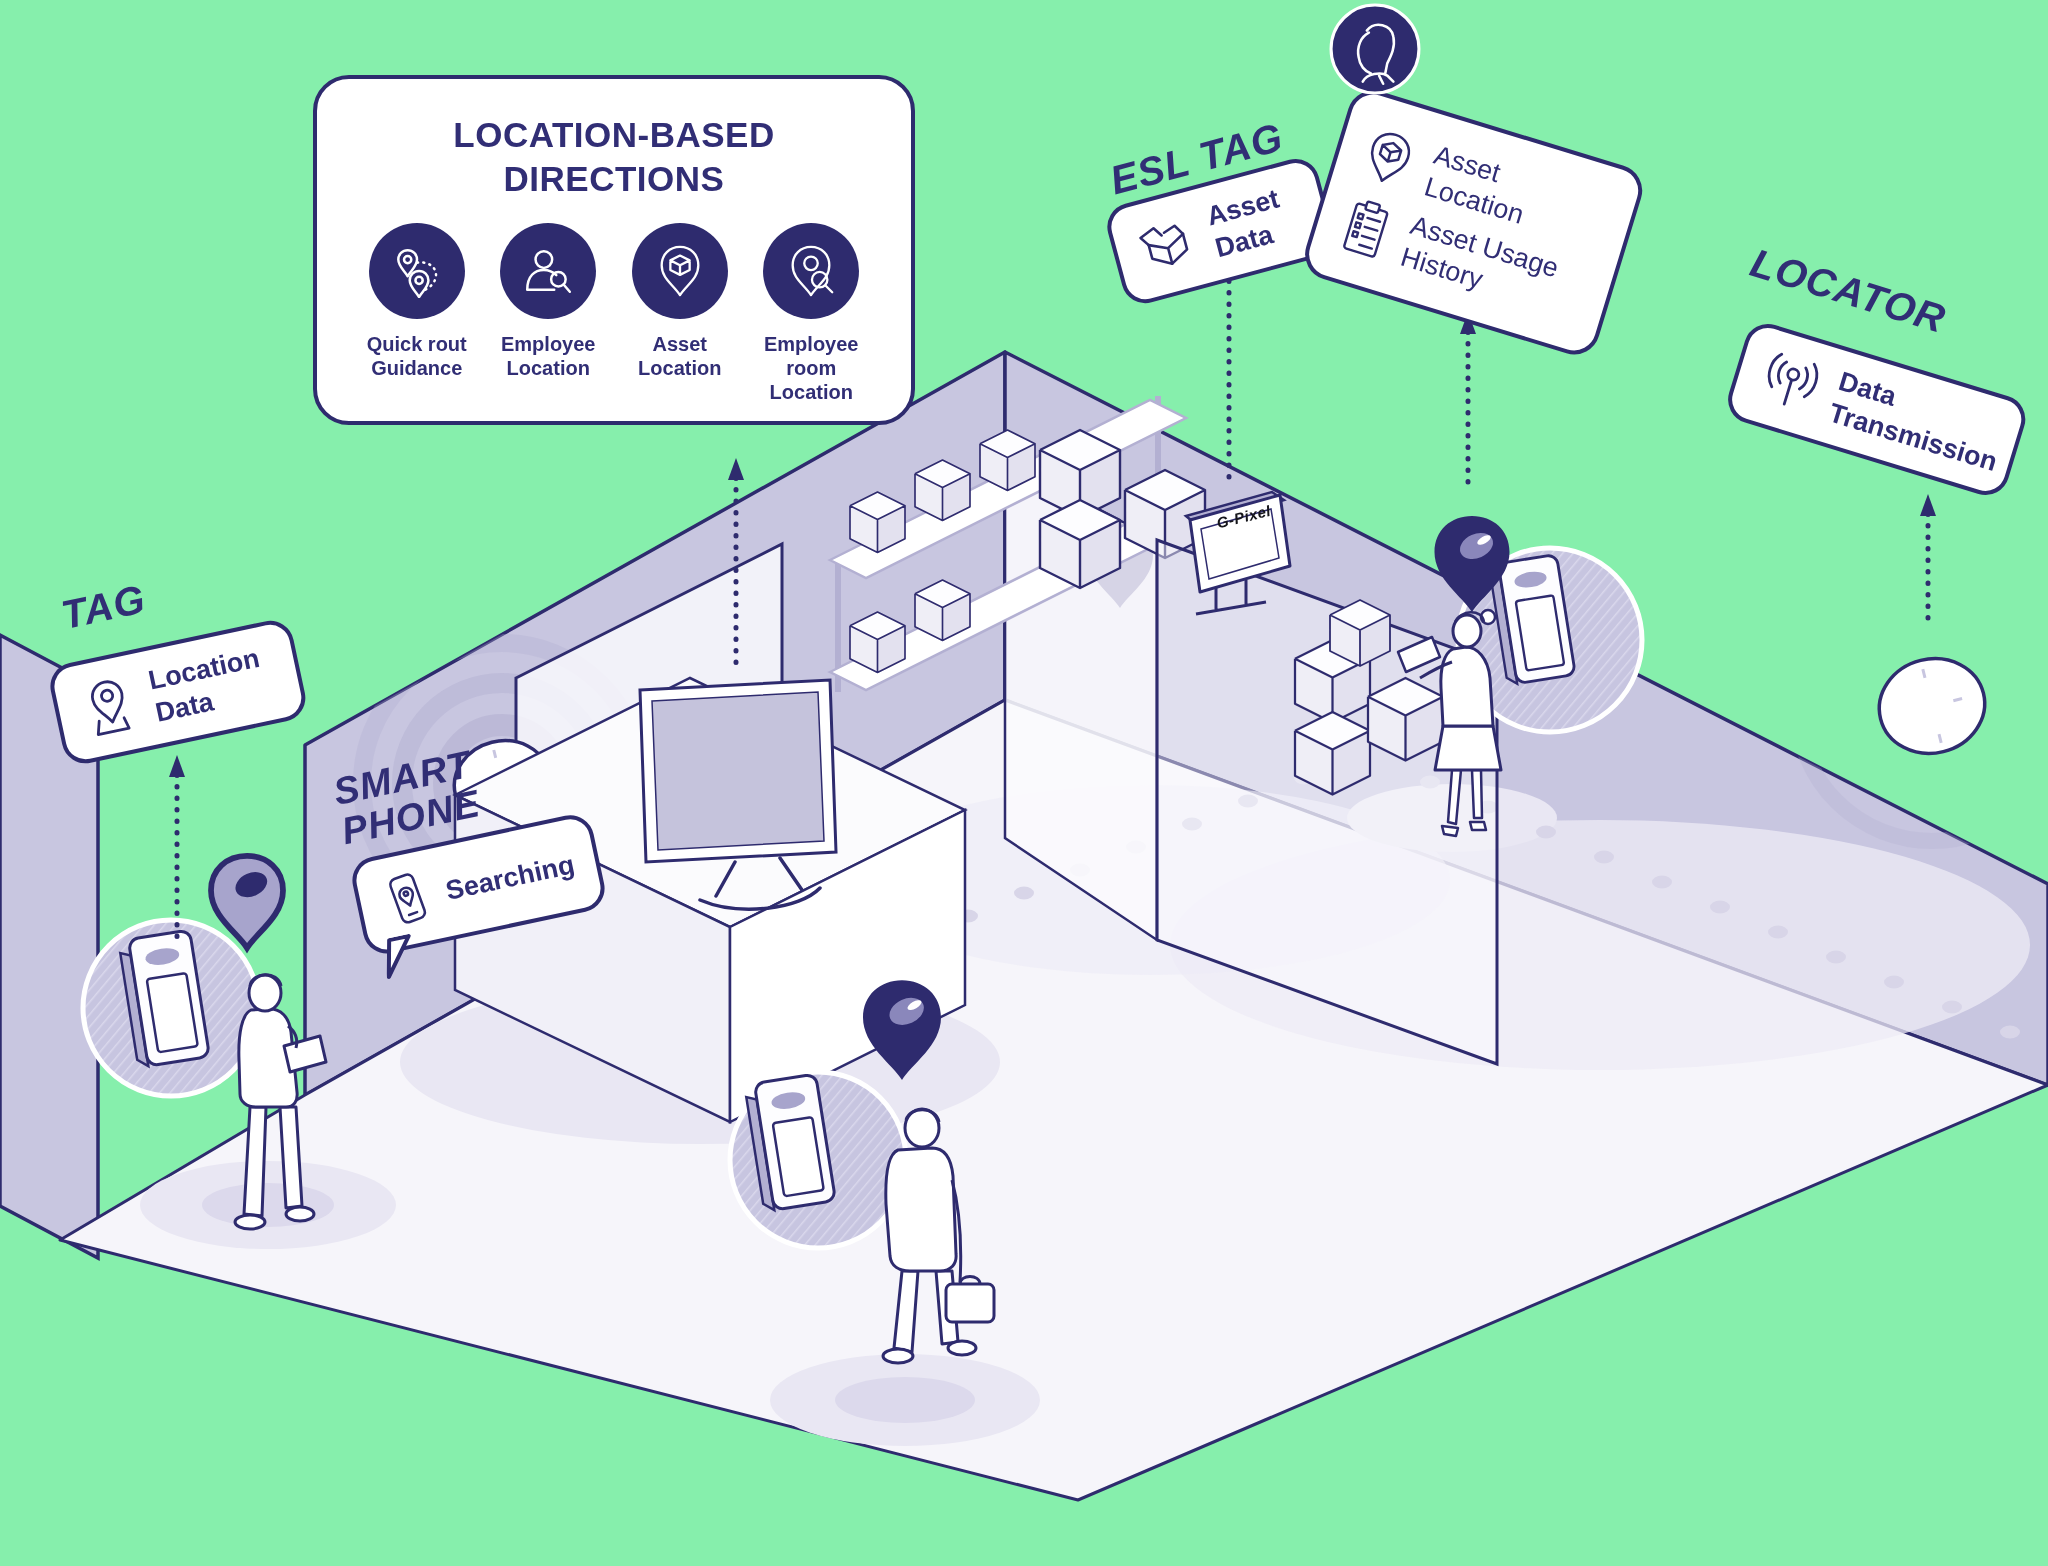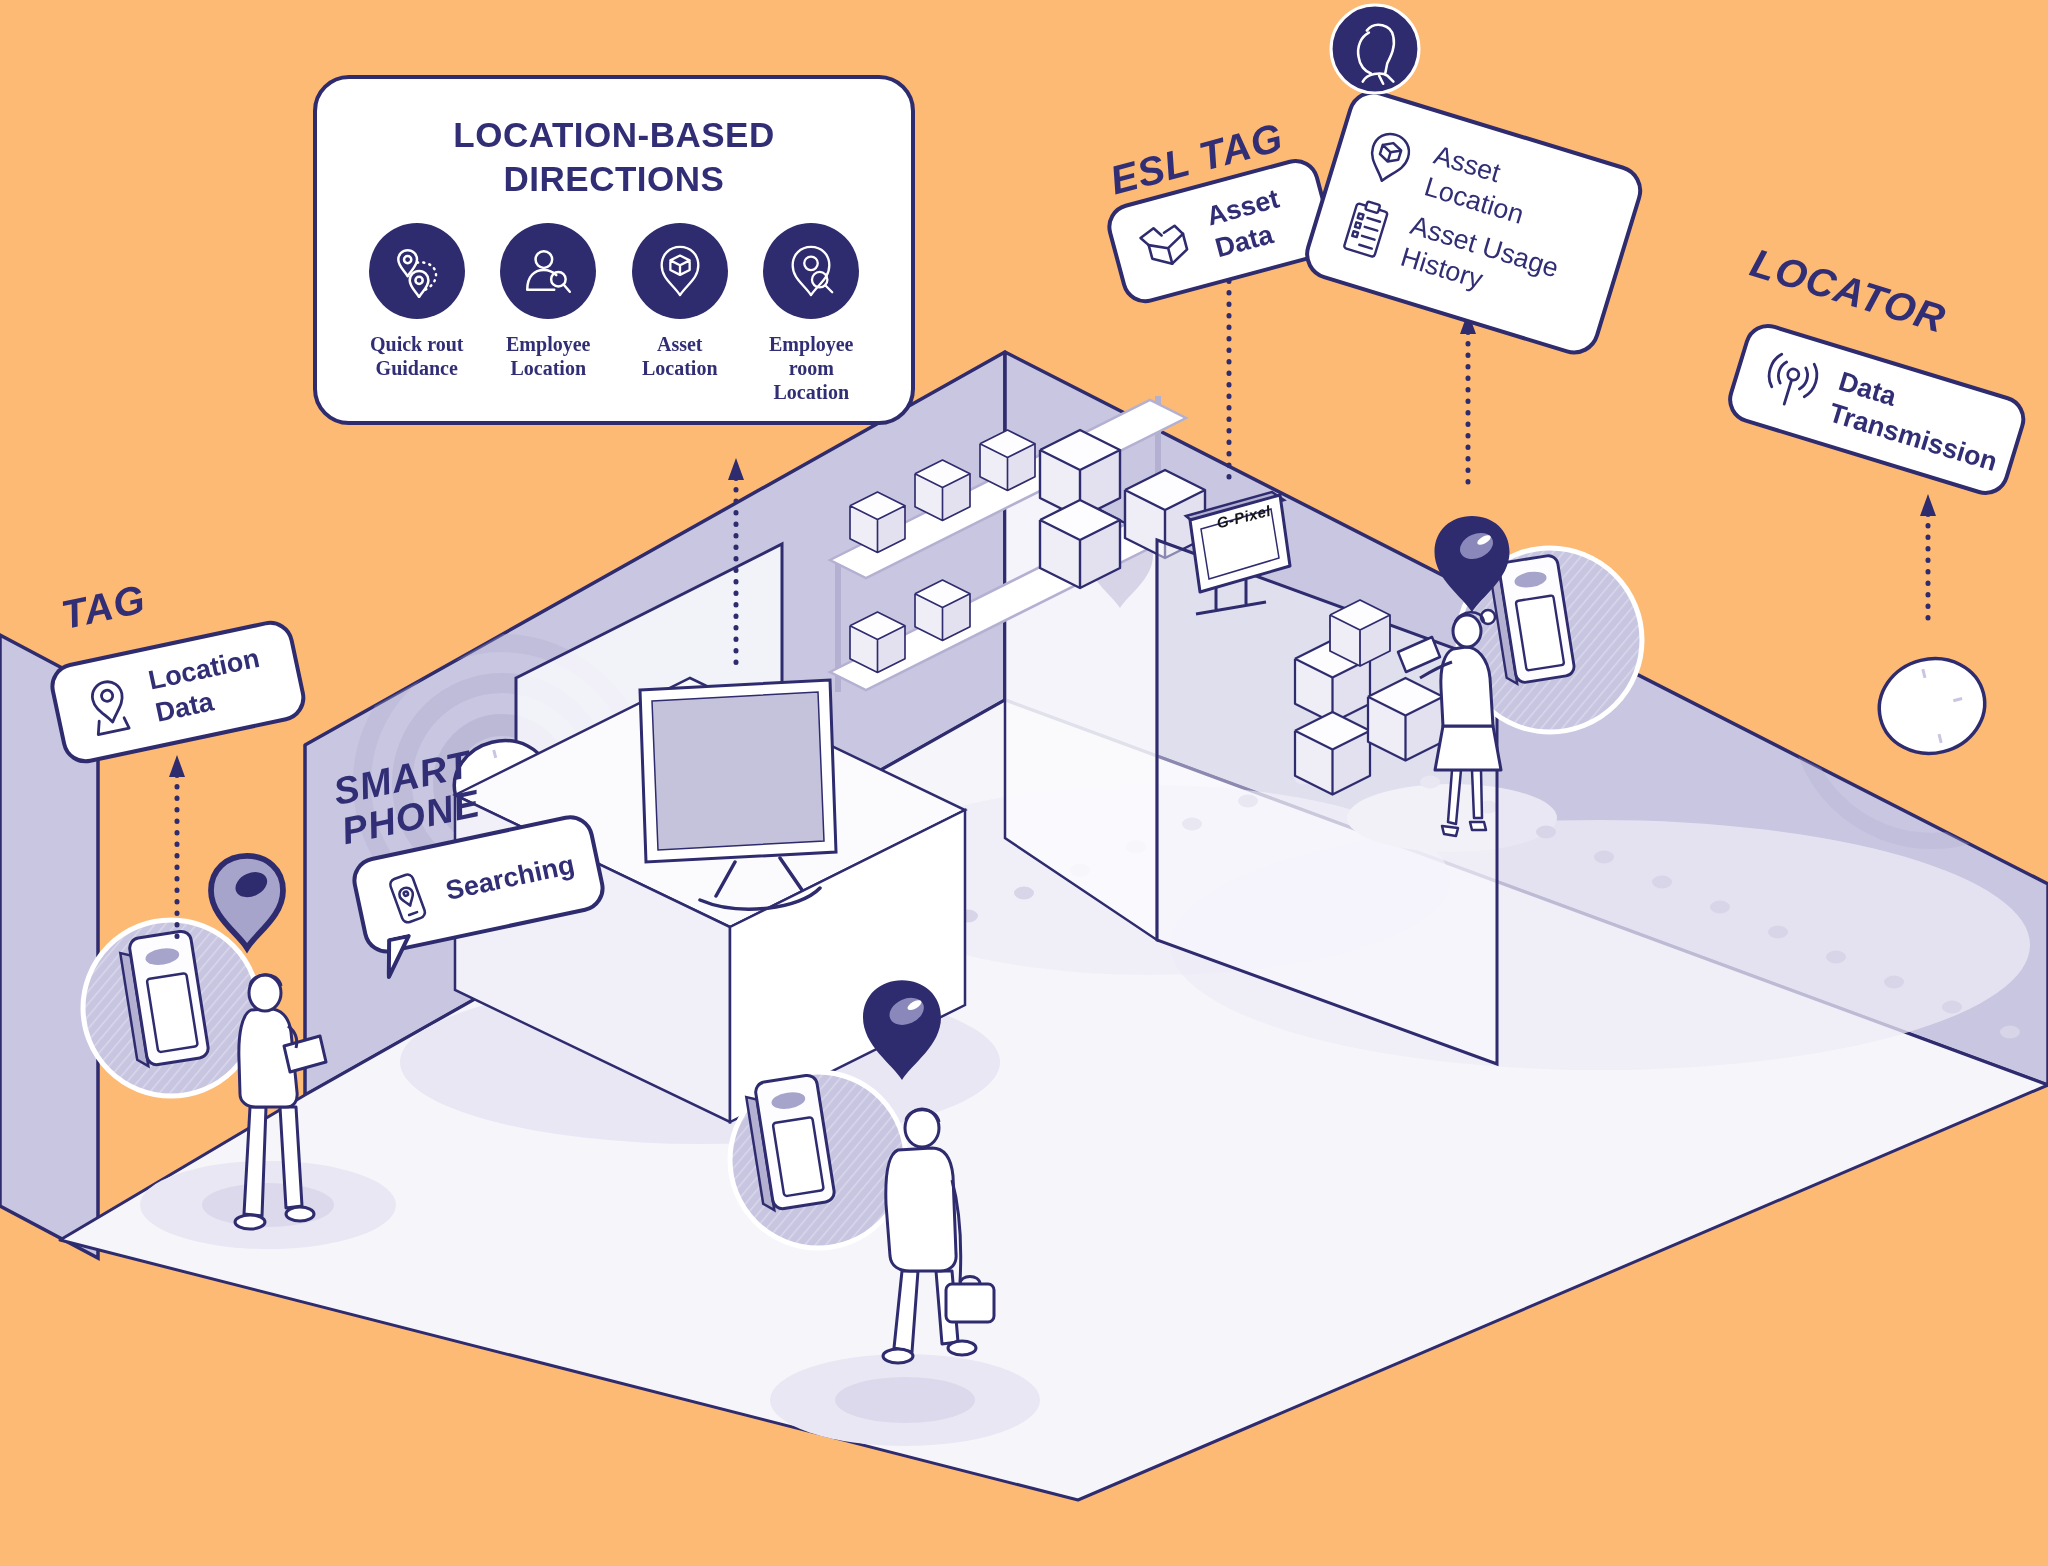--- a/index.html
+++ b/index.html
@@ -1,36 +1,36 @@
 <!DOCTYPE html>
 <html><head>
 <meta charset="utf-8">
 <style>
   html,body{margin:0;padding:0;background:#000;}
-  #stage{position:relative;width:2048px;height:1566px;background:#fdba74;overflow:hidden;
+  #stage{position:relative;width:2048px;height:1566px;background:#86efac;overflow:hidden;
          font-family:"Liberation Sans",sans-serif;}
   .scene{position:absolute;left:0;top:0;}
 
   
   .rlabel{position:absolute;transform-origin:0 0;font-weight:800;font-style:italic;
           color:#312e75;font-size:40px;line-height:1.04;white-space:pre-line;letter-spacing:1px;}
 
   
   .callout{position:absolute;background:#fff;border:4px solid #2e2b6e;border-radius:24px;
            display:flex;align-items:center;gap:18px;padding:14px 24px;box-sizing:border-box;
            transform-origin:0 0;color:#312e75;}
   .callout .txt{font-size:27px;font-weight:600;line-height:1.22;white-space:pre-line;}
   .callout svg{flex:0 0 auto;}
 
   
   .card{position:absolute;left:313px;top:75px;width:602px;height:350px;background:#fff;
         border:4px solid #2e2b6e;border-radius:36px;box-sizing:border-box;padding:34px 26px 0;}
   .card-title{text-align:center;font-size:35px;font-weight:800;color:#312e75;
               line-height:1.25;white-space:pre-line;letter-spacing:.5px;}
-  .card-items{display:flex;justify-content:space-between;margin-top:22px;padding:0 8px;font-family:Liberation Serif, serif;}
+  .card-items{display:flex;justify-content:space-between;margin-top:22px;padding:0 8px;}
   .card-item{width:132px;display:flex;flex-direction:column;align-items:center;}
   .item-circle{width:96px;height:96px;border-radius:50%;background:#2e2b6e;
                display:flex;align-items:center;justify-content:center;}
   .item-label{margin-top:13px;font-size:20px;font-weight:700;color:#312e75;text-align:center;
               line-height:1.2;white-space:pre-line;}
 
   
   .avatar-card{position:absolute;left:1356px;top:84px;width:306px;background:#fff;border:4px solid #2e2b6e;
                border-radius:26px;transform:rotate(17deg);transform-origin:0 0;
                box-sizing:border-box;padding:16px 24px;}

